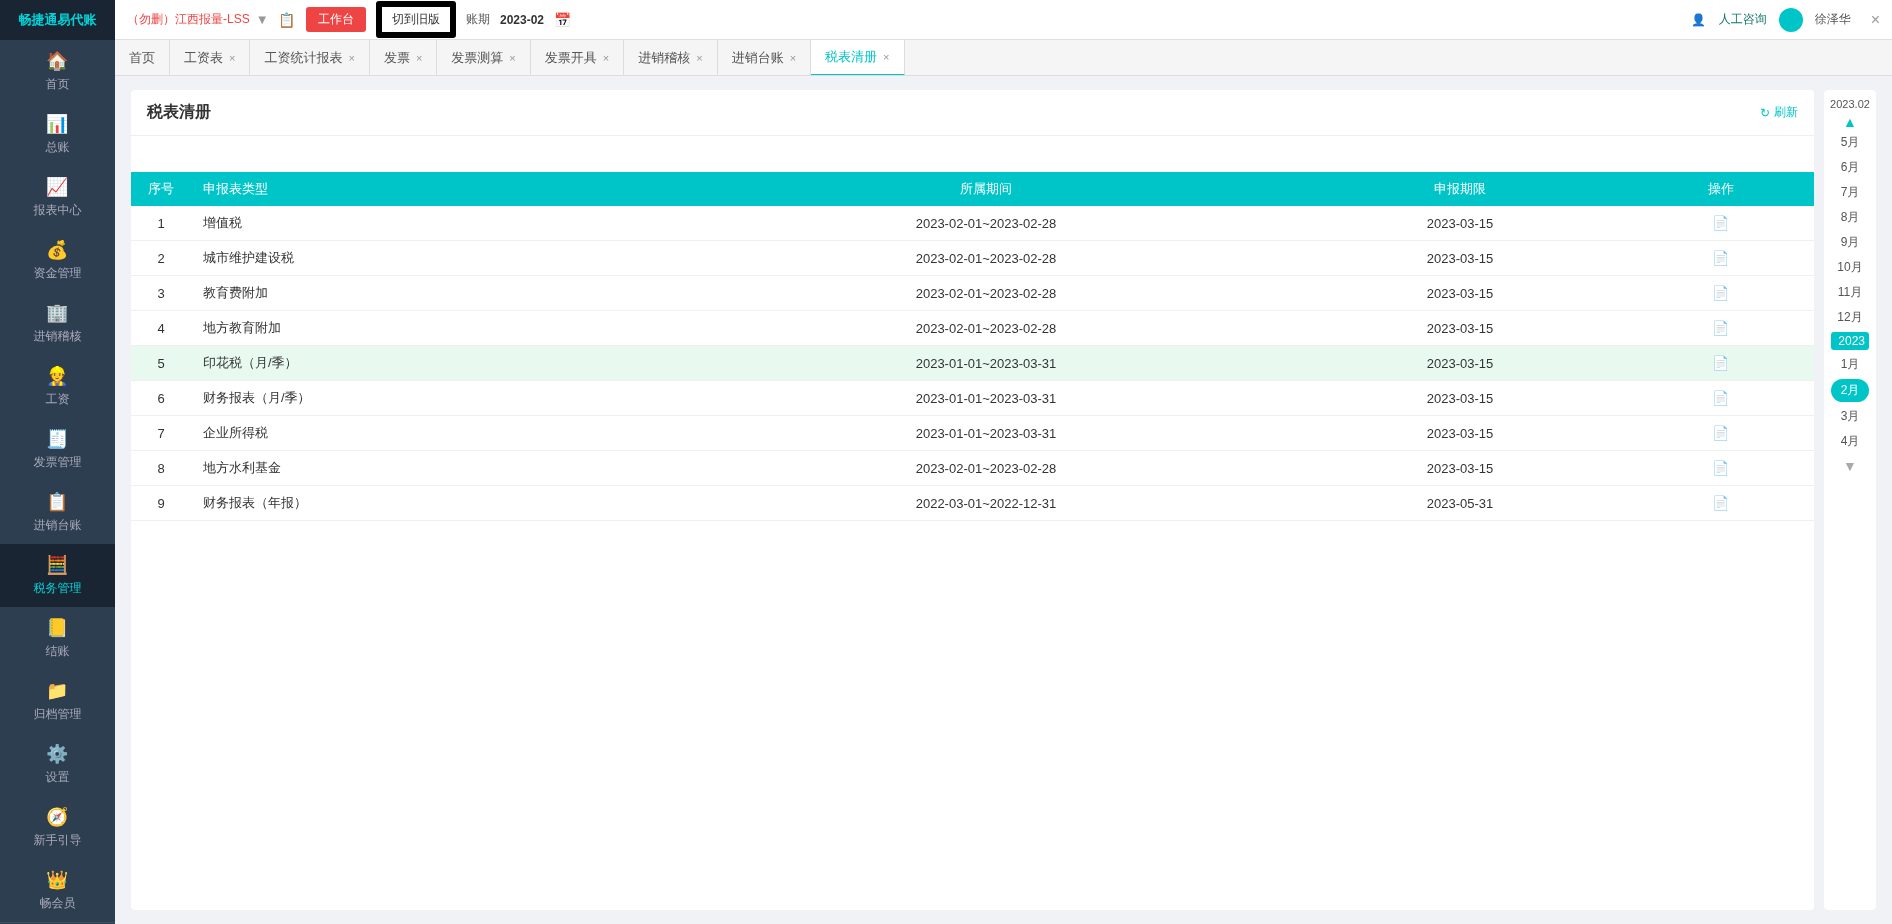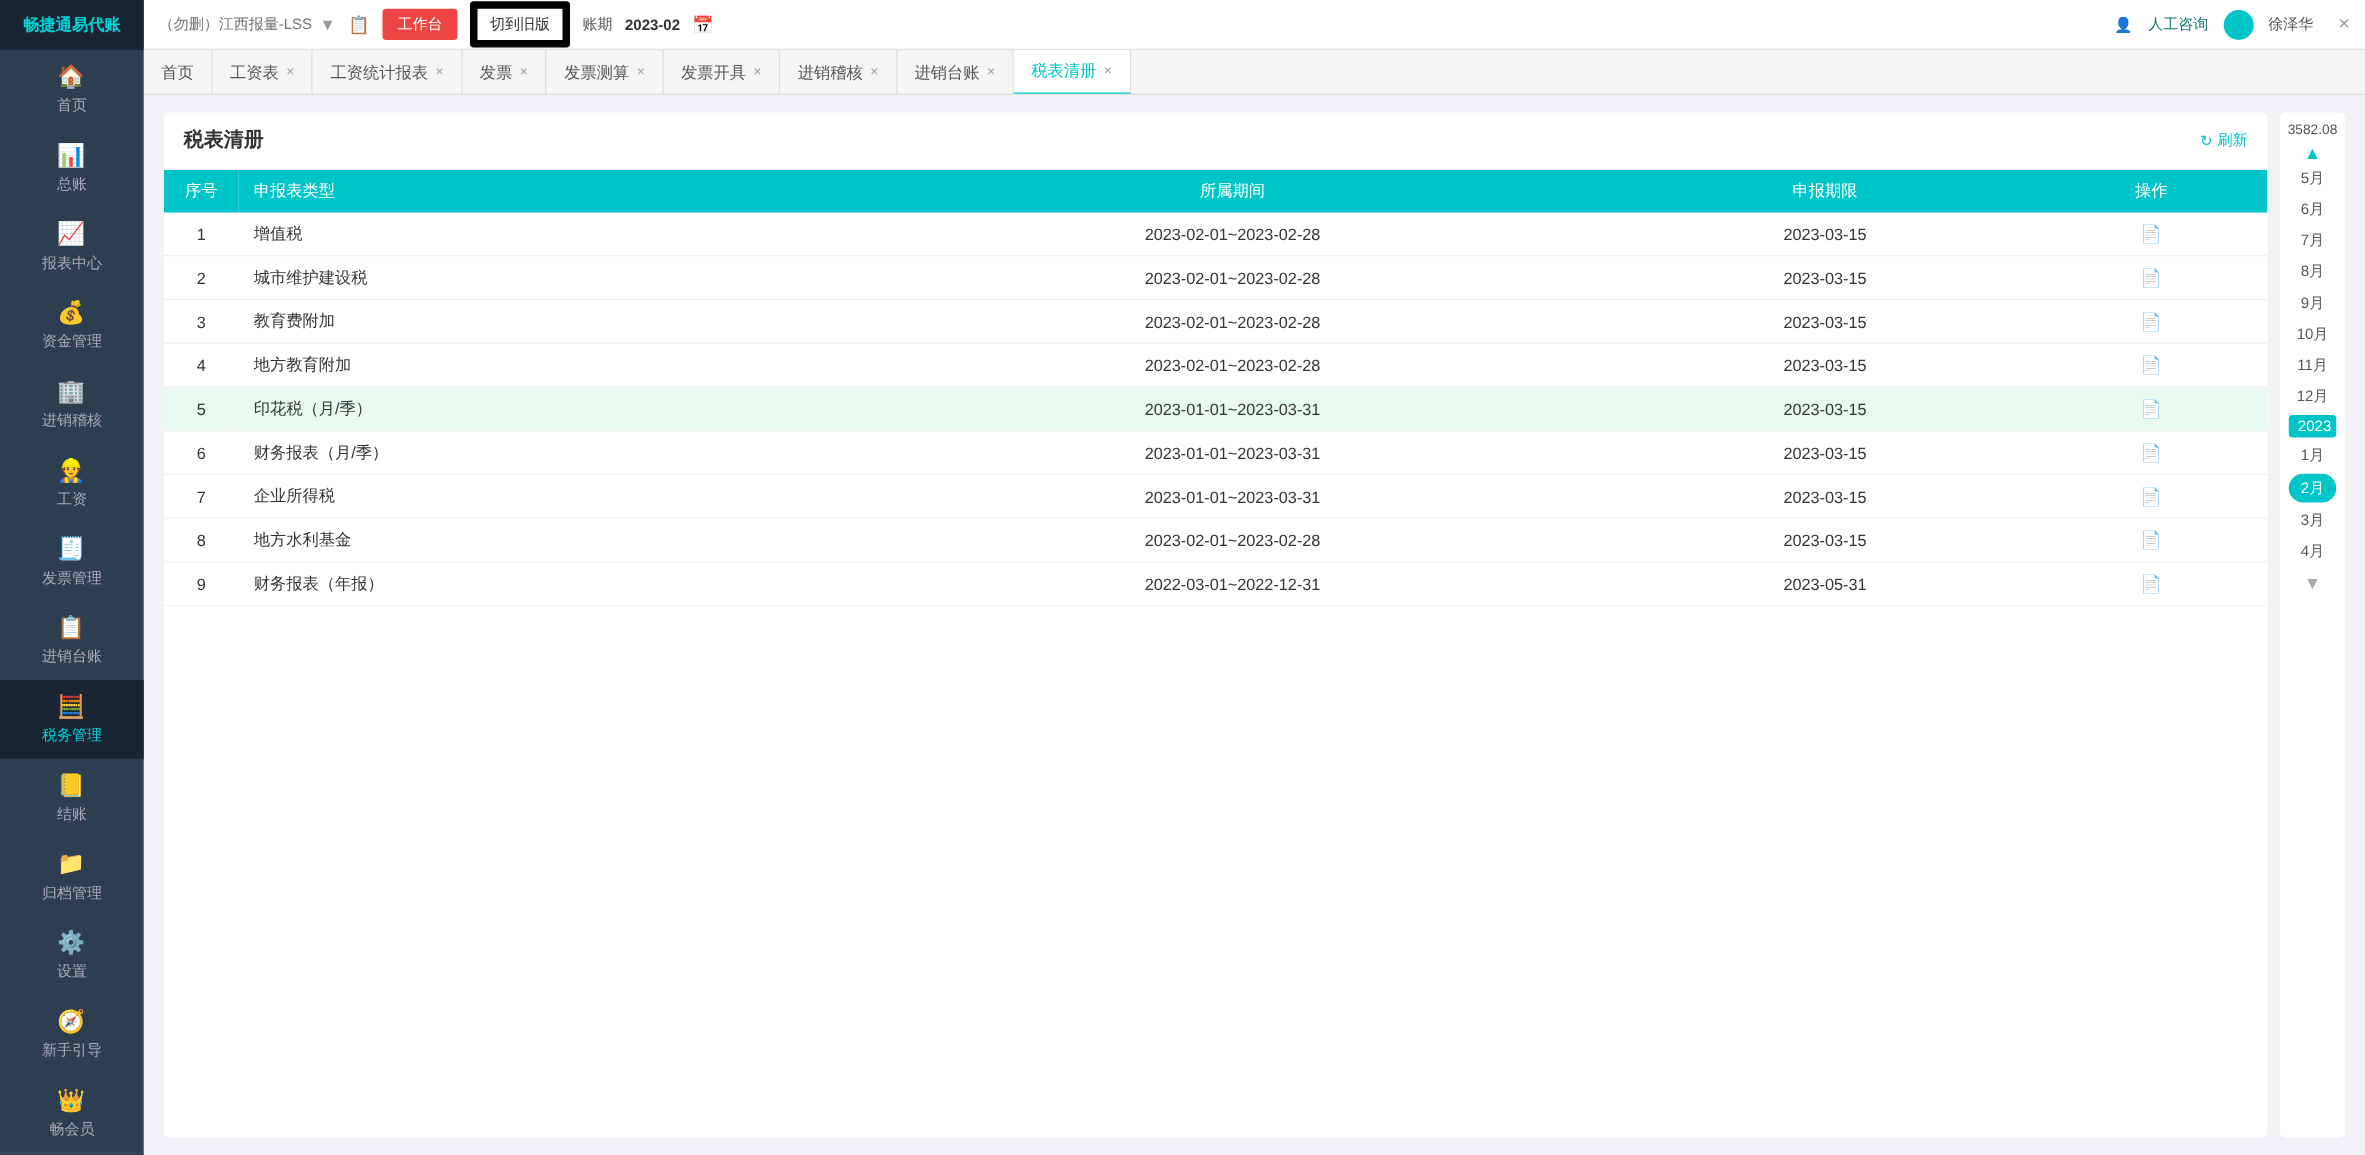--- a/index.html
+++ b/index.html
@@ -122,21 +122,21 @@
   <div class="sidebar-bottom">
     <span>📌</span>
     <span>取消固定</span>
   </div>
 </div>
 
 <div class="main">
 
   <div class="topbar">
     <div class="topbar-company">
-      <span style="font-size:12px;color:#737373;">（勿删）江西报量-LSS</span>
+      <span style="font-size:12px;color:#ef4444;">（勿删）江西报量-LSS</span>
       <span style="color:#999;cursor:pointer;">▼</span>
     </div>
     <span style="color:#999;font-size:14px;cursor:pointer;">📋</span>
     <button class="topbar-btn">工作台</button>
     <button class="topbar-btn-outline">切到旧版</button>
     <span style="font-size:12px;color:#555;">账期</span>
     <span style="font-size:12px;color:#333;font-weight:bold;">2023-02</span>
     <span style="color:#00c5c8;font-size:14px;cursor:pointer;">📅</span>
 
     <div class="topbar-right">
@@ -190,21 +190,21 @@
 
     <div class="page-panel">
       <div class="page-header">
         <span class="page-title">税表清册</span>
         <div class="refresh-btn">
           <span>↻</span>
           <span>刷新</span>
         </div>
       </div>
 
-      <div style="padding: 0; overflow: auto;">
+      <div style="padding: 0; overflow: auto; margin-top: 36px;">
         <table class="data-table">
           <thead>
             <tr>
               <th>序号</th>
               <th>申报表类型</th>
               <th>所属期间</th>
               <th>申报期限</th>
               <th>操作</th>
             </tr>
           </thead>
@@ -271,21 +271,21 @@
     <td>2022-03-01~2022-12-31</td>
     <td>2023-05-31</td>
     <td><span class="action-icon">📄</span></td>
   </tr>
             </tbody>
         </table>
       </div>
     </div>
 
     <div class="calendar-panel" style="width:52px;">
-      <div style="font-size:11px;color:#555;padding:4px 2px;text-align:center;">3582.08</div>
+      <div style="font-size:11px;color:#555;padding:4px 2px;text-align:center;">2023.02</div>
       <span style="color:#00c5c8;font-size:14px;cursor:pointer;text-align:center;display:block;">▲</span>
       <div class="cal-item">5月</div>
       <div class="cal-item">6月</div>
       <div class="cal-item">7月</div>
       <div class="cal-item">8月</div>
       <div class="cal-item">9月</div>
       <div class="cal-item">10月</div>
       <div class="cal-item">11月</div>
       <div class="cal-item">12月</div>
       <div style="background:#00c5c8;color:#fff;font-size:12px;padding:2px 4px;border-radius:3px;margin:2px auto;text-align:right;cursor:pointer;width:38px;">2023</div>

